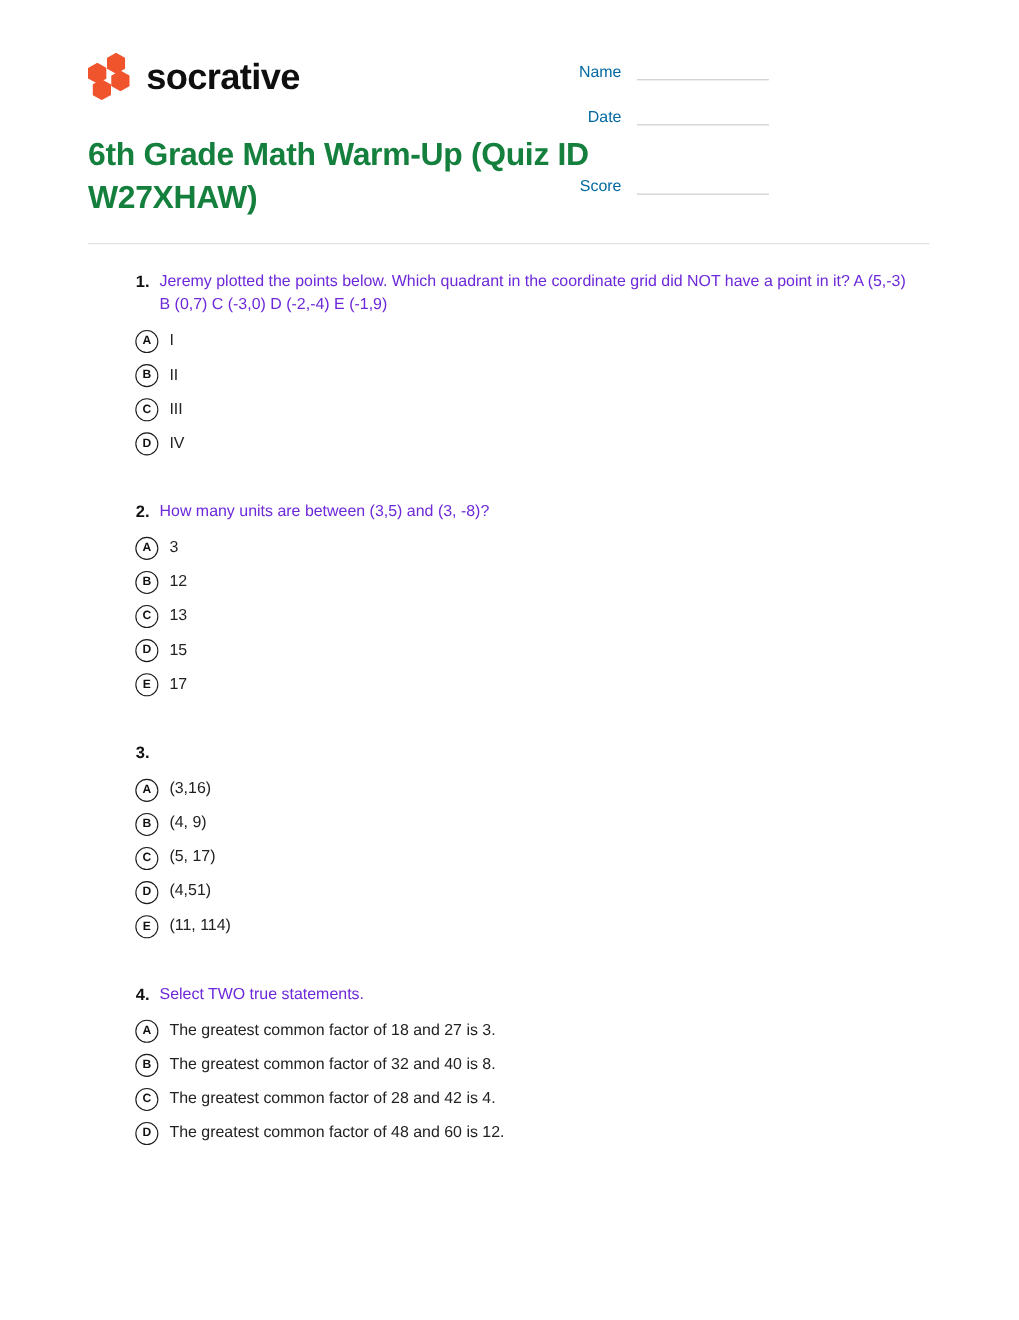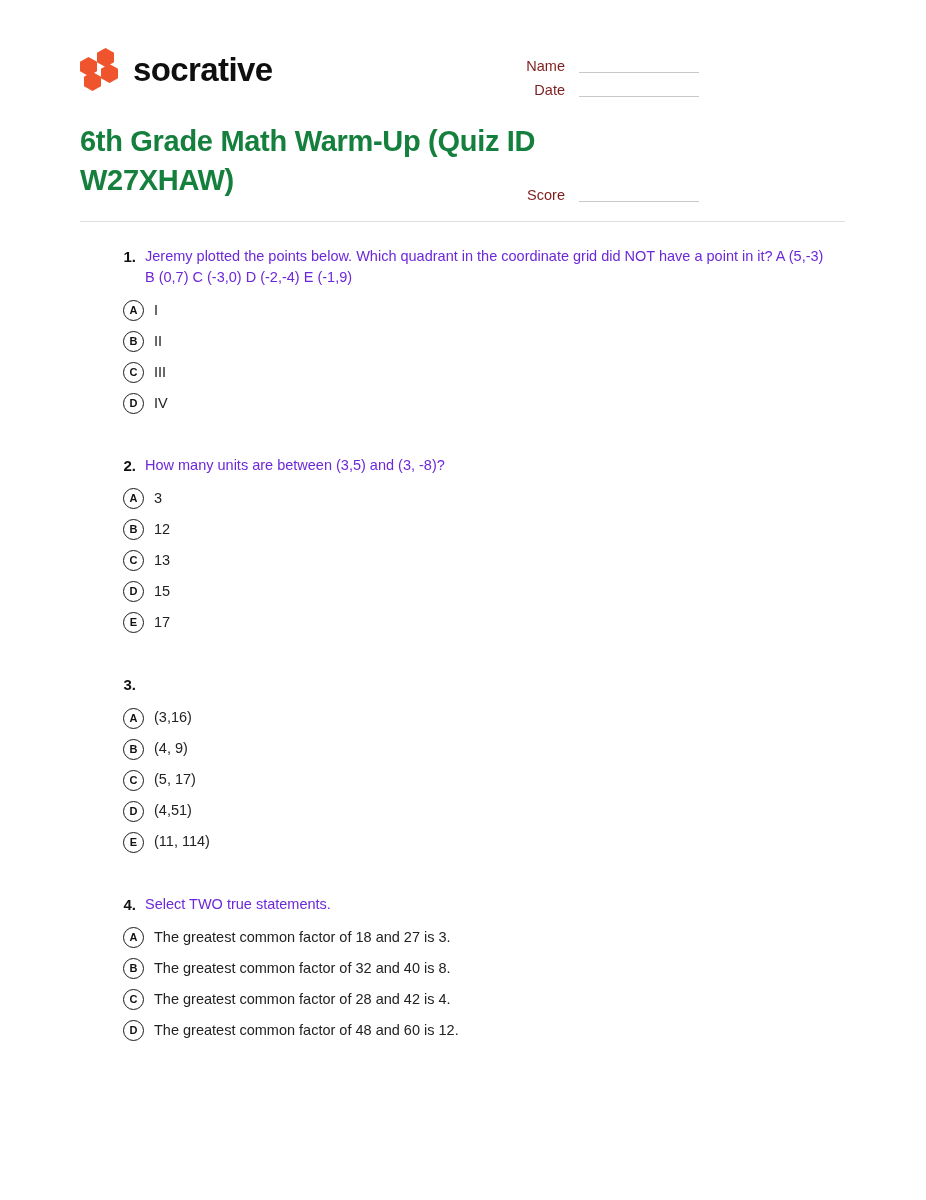--- a/index.html
+++ b/index.html
@@ -72,33 +72,33 @@
     top: 52px;
     width: 185px;
   }
   .meta-row {
     display: flex;
     align-items: flex-end;
     justify-content: flex-end;
     gap: 14px;
     height: 21px;
   }
-  .meta-row + .meta-row { margin-top: 3px; }
+  .meta-row + .meta-row { margin-top: 20px; }
   .meta-label {
     font-size: 14.5px;
-    color: #7f1d1d;
+    color: #0369a1;
     line-height: 1;
     white-space: nowrap;
   }
   .meta-line {
     width: 120px;
     border-bottom: 1px solid #c9c9c9;
     height: 15px;
   }
-  .meta-row.score { margin-top: 84px; }
+  .meta-row.score { margin-top: 42px; }
 
   .doc-title {
     position: absolute;
     left: 80px;
     top: 122px;
     width: 560px;
     font-size: 29px;
     font-weight: 700;
     line-height: 1.33;
     letter-spacing: -0.3px;

